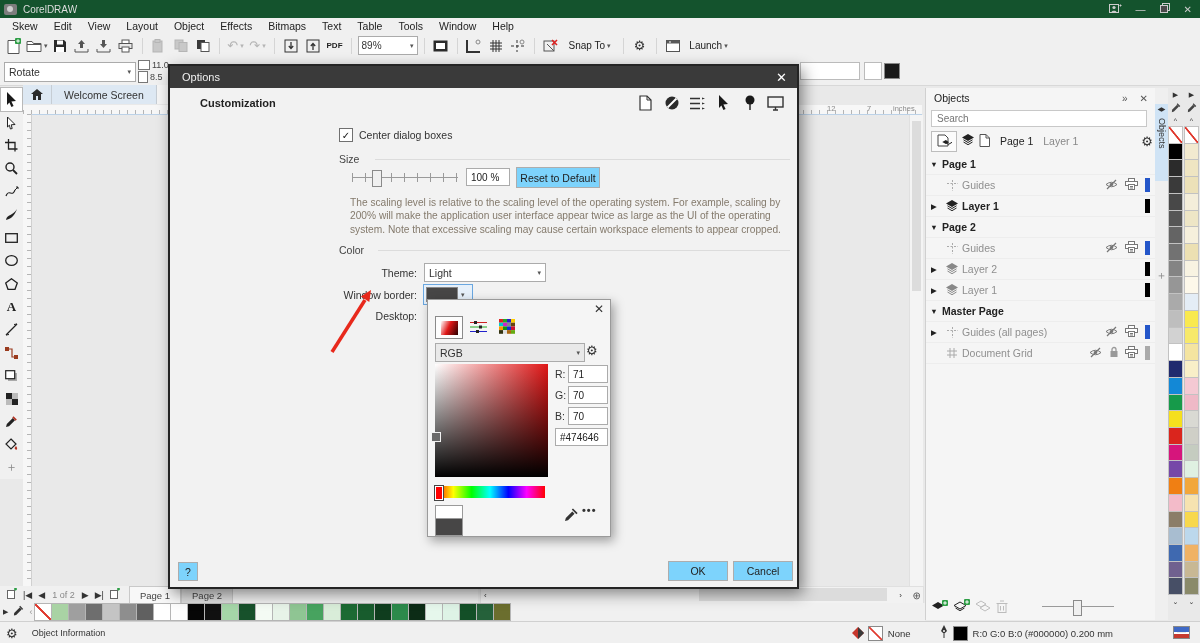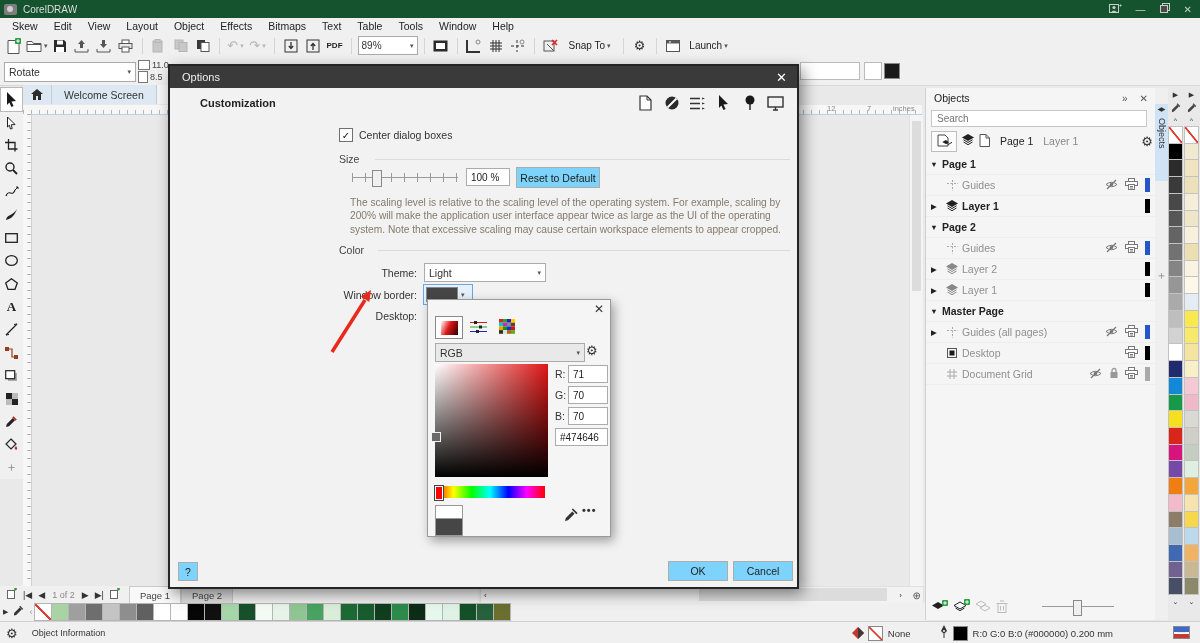--- a/index.html
+++ b/index.html
@@ -764,39 +764,20 @@
               <line x1="3" y1="10" x2="12" y2="1" stroke="#777" stroke-width="1.2"></line>
             </svg></span>
           <span><svg width="13" height="12" viewBox="0 0 13 12">
               <rect x="3.5" y="0.5" width="6" height="3" fill="#fff" stroke="#777"></rect>
               <rect x="0.5" y="3.5" width="12" height="4" fill="#fff" stroke="#777"></rect>
               <rect x="3.5" y="6.5" width="6" height="5" fill="#fff" stroke="#777"></rect>
               <path d="M5 8.5h3M5 10h3" stroke="#777"></path>
             </svg></span>
         </span>
         <span class="cbar" style="background: rgb(36, 86, 201);"></span>
-      </div>
-      <div class="trow">
-        <span class="exp"></span>
-        <span class="tic">
-          <svg width="12" height="12" viewBox="0 0 12 12">
-            <rect x="1.5" y="1.5" width="9" height="9" fill="none" stroke="#555"></rect>
-            <rect x="3.5" y="3.5" width="5" height="5" fill="#1a1a1a"></rect>
-          </svg>
-        </span>
-        <span class="lab gray">Desktop</span>
-        <span class="ric">
-          <span><svg width="13" height="12" viewBox="0 0 13 12">
-              <rect x="3.5" y="0.5" width="6" height="3" fill="#fff" stroke="#777"></rect>
-              <rect x="0.5" y="3.5" width="12" height="4" fill="#fff" stroke="#777"></rect>
-              <rect x="3.5" y="6.5" width="6" height="5" fill="#fff" stroke="#777"></rect>
-              <path d="M5 8.5h3M5 10h3" stroke="#777"></path>
-            </svg></span>
-        </span>
-        <span class="cbar" style="background: rgb(0, 0, 0);"></span>
       </div>
       <div class="trow">
         <span class="exp"></span>
         <span class="tic">
           <svg width="12" height="12" viewBox="0 0 12 12">
             <path d="M4 1v10M8 1v10M1 4h10M1 8h10" stroke="#aaa"></path>
           </svg>
         </span>
         <span class="lab gray">Document Grid</span>
         <span class="ric">

